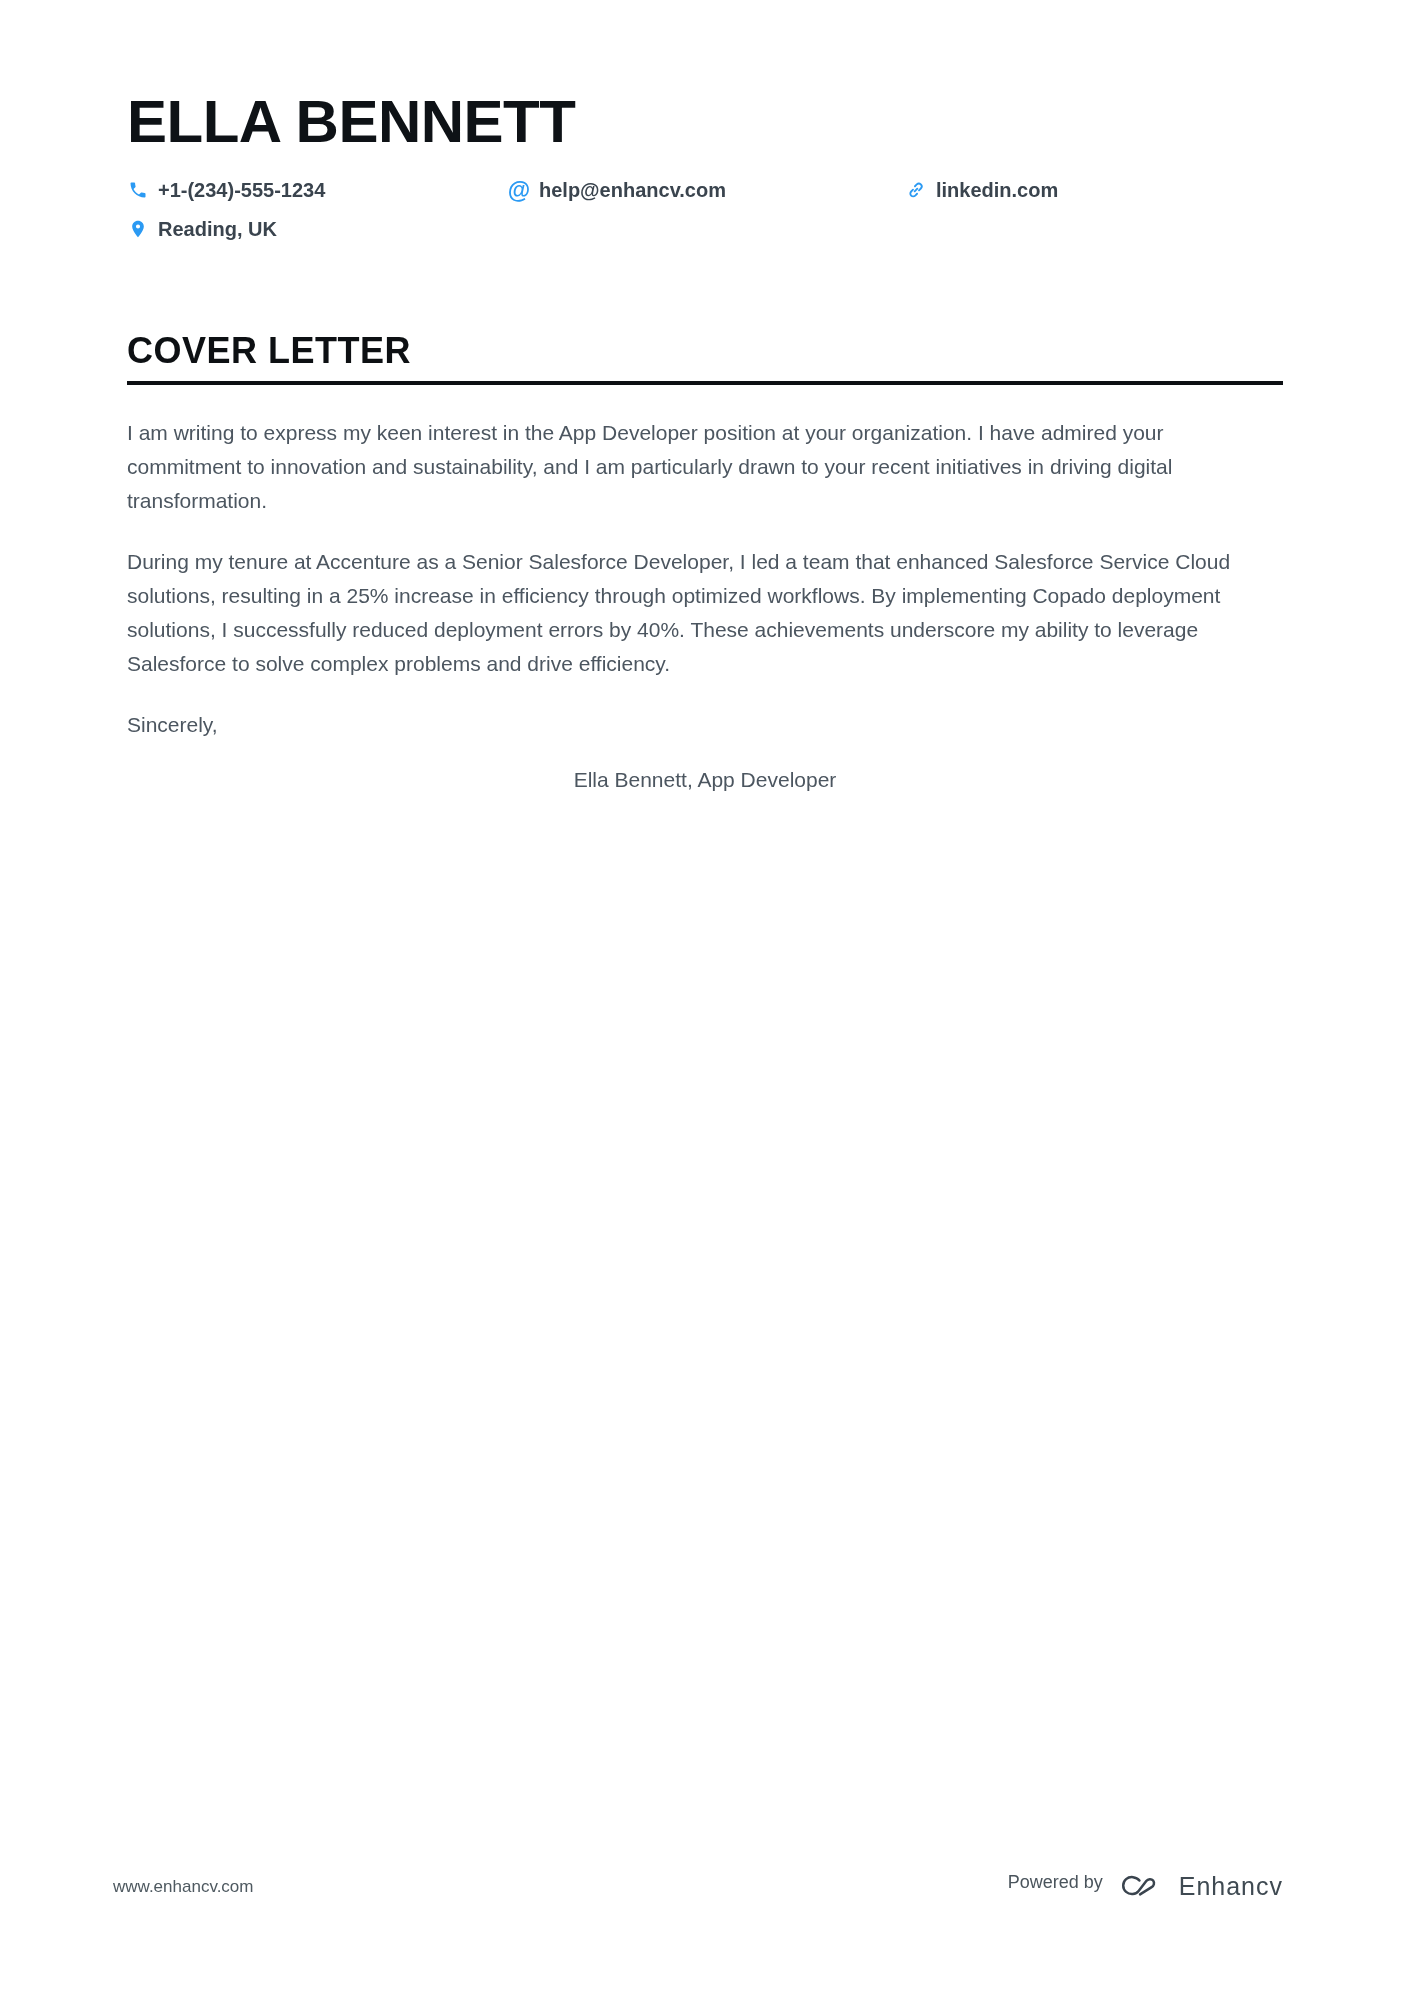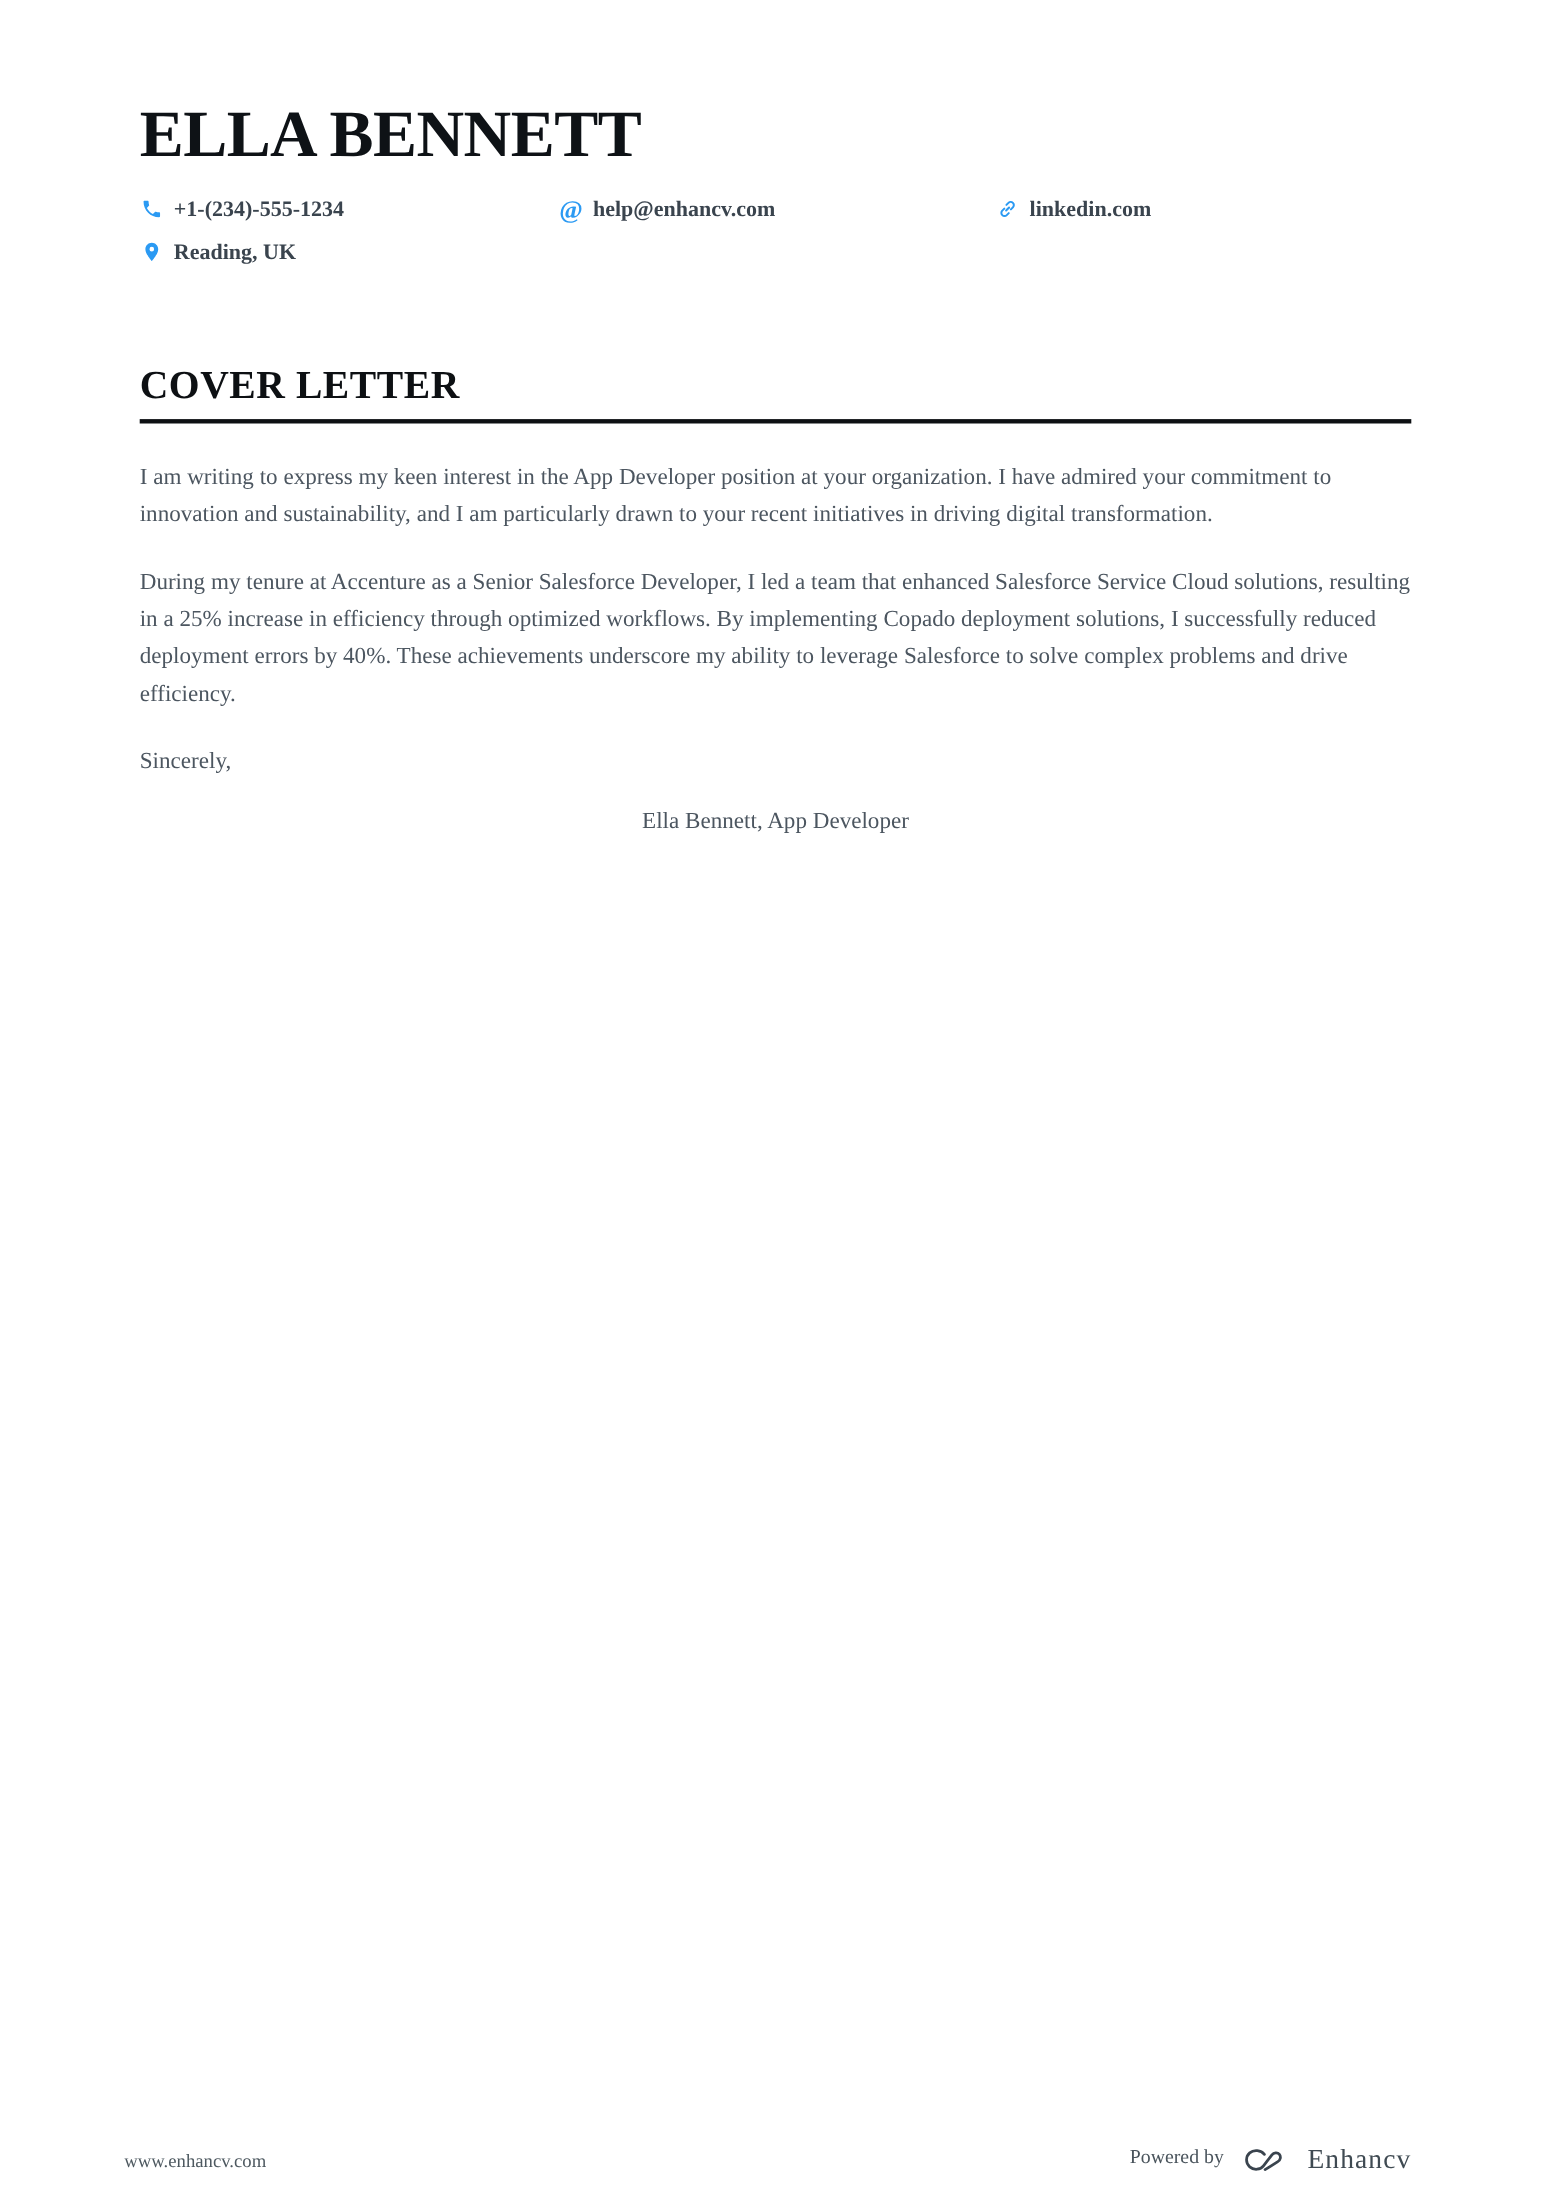--- a/index.html
+++ b/index.html
@@ -2,21 +2,21 @@
 <html><head>
 <meta charset="utf-8">
 <style>
   * { box-sizing: border-box; }
   html, body { margin: 0; padding: 0; background: #ffffff; }
   .page {
     position: relative;
     width: 1410px;
     height: 1995px;
     background: #ffffff;
-    font-family: Liberation Serif, serif;
+    font-family: Liberation Sans, sans-serif;
     padding: 86px 127px 0 127px;
     overflow: hidden;
   }
   
   .name {
     margin: 0;
     font-size: 60px;
     line-height: 1.2;
     font-weight: 700;
     letter-spacing: -0.5px;
@@ -77,21 +77,21 @@
     color: #4c5660;
   }
   .letter-body p { margin: 0 0 27px 0; }
   .letter-body p.closing { margin-bottom: 21px; }
   .letter-body p.signature { margin-bottom: 0; text-align: center; }
   
   .page-footer {
     position: absolute;
     left: 113px;
     right: 127px;
-    top: 1950px;
+    top: 1872px;
     display: flex;
     justify-content: space-between;
     align-items: center;
   }
   .site-link {
     font-size: 17px;
     color: #4e5960;
     text-decoration: none;
   }
   .powered {

